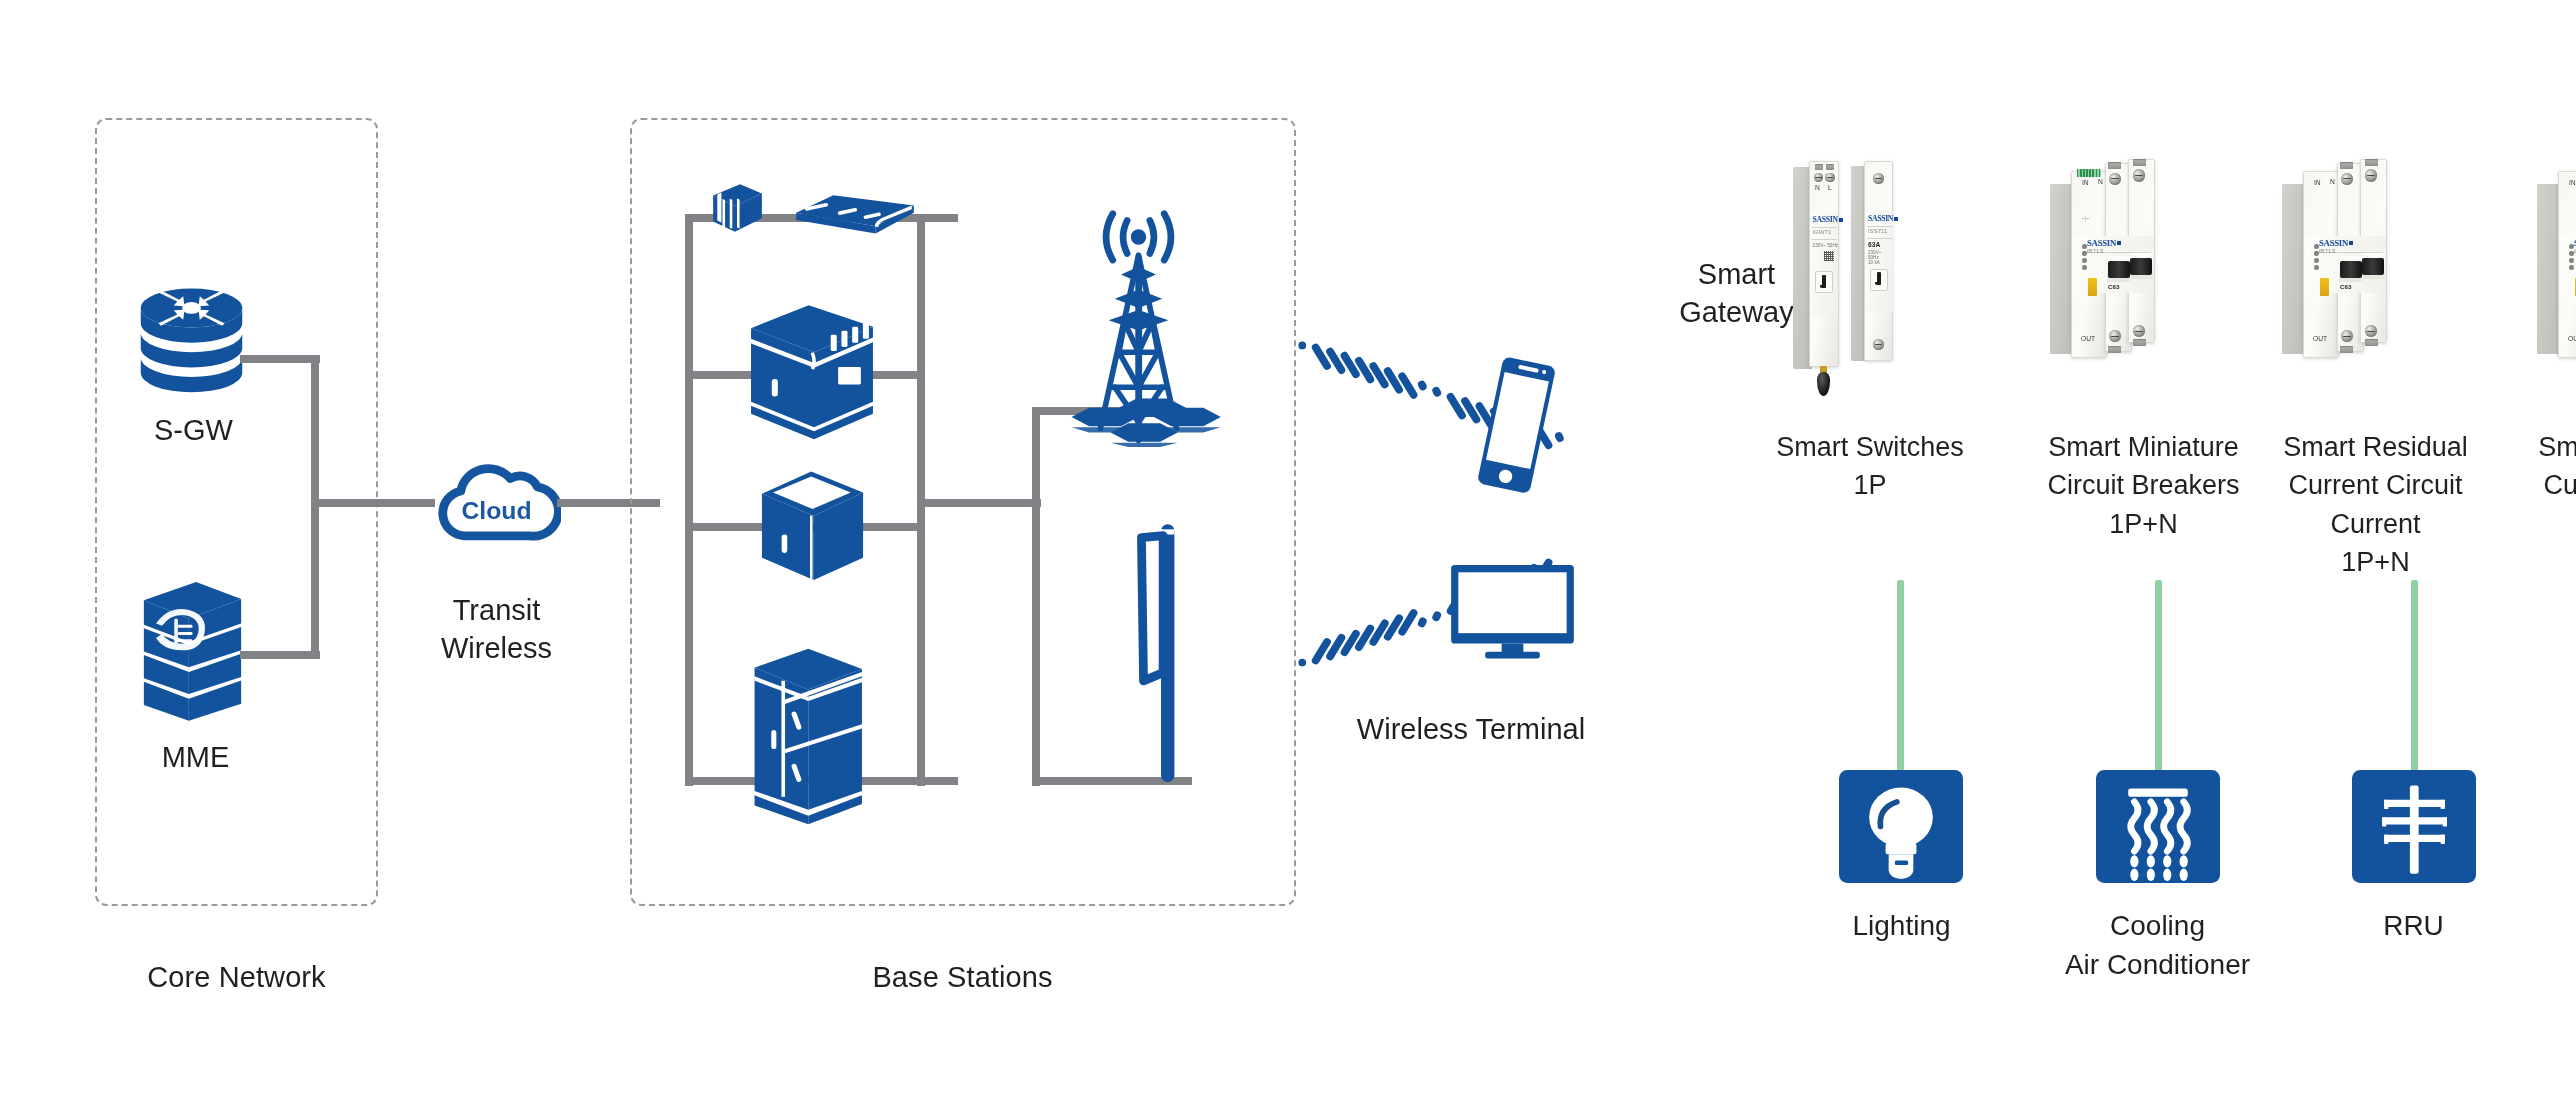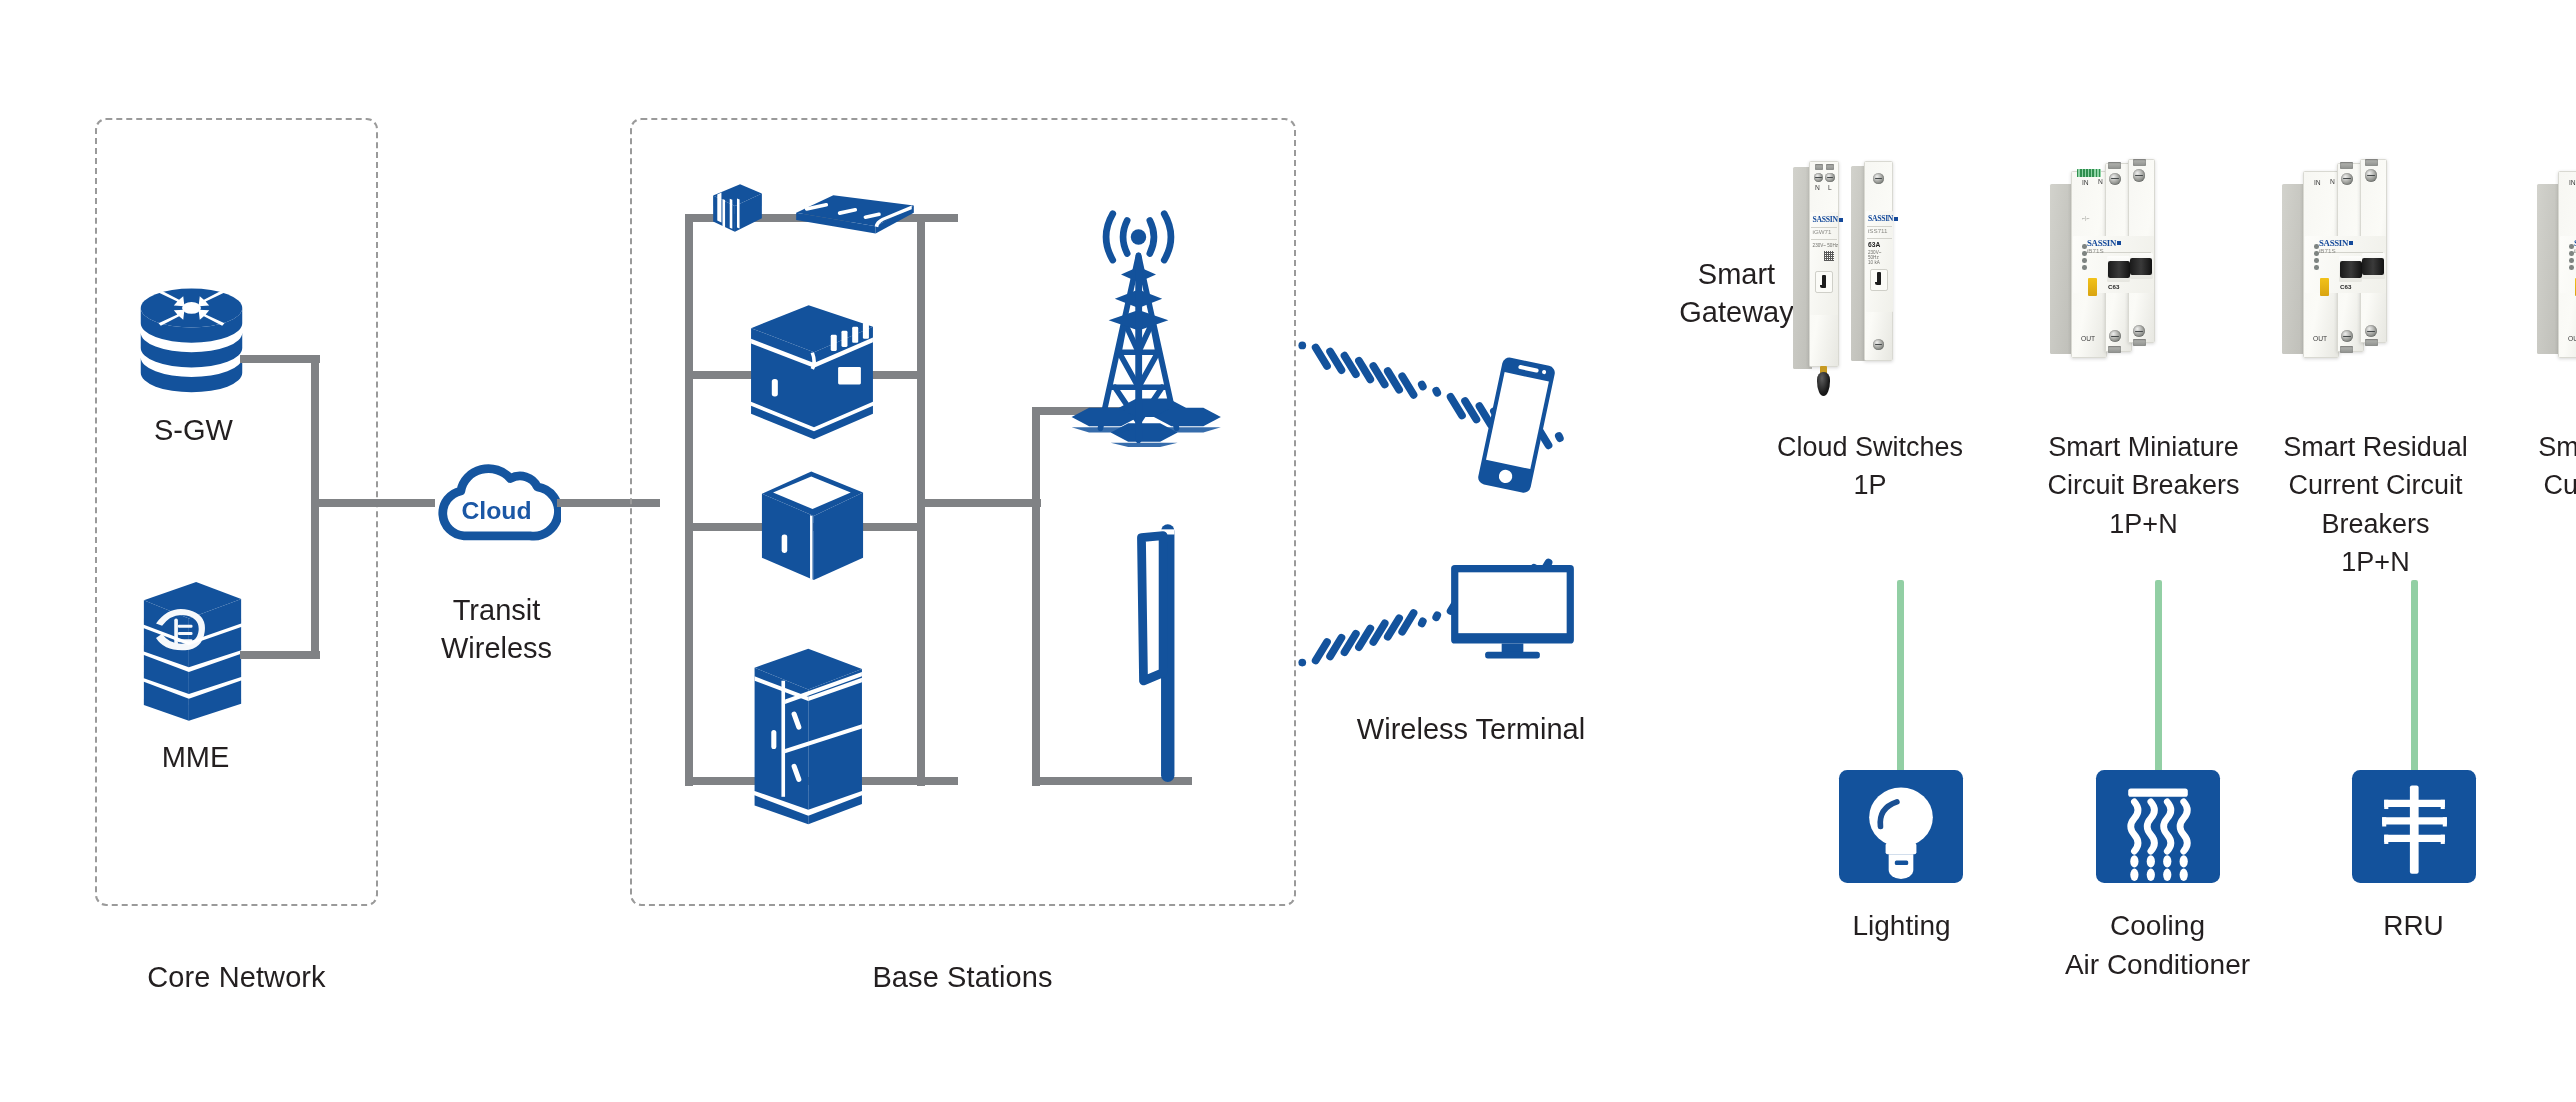--- a/index.html
+++ b/index.html
@@ -546,21 +546,21 @@
     <div class="rating" style="left:75px; top:87px; font-size:6.7px;">63A</div>
     <div class="spec" style="left:75px; top:95px; font-size:4.6px;">230V~</div>
     <div class="spec" style="left:75px; top:100px; font-size:4.6px;">50Hz</div>
     <div class="spec" style="left:75px; top:105px; font-size:4.6px;">10 kA</div>
     <div class="lever-win" style="left:77px; top:114px; width:17.5px; height:21.6px;"></div>
     <div class="lever-j" style="left:84px; top:117px; width:4.1px; height:13.4px;"></div>
     <div class="screw" style="left:80px; top:184px; width:11.3px; height:11.3px;"></div>
   </div>
 
   <div class="prod-caption" style="left:1731px; top:428px; width:278px;">
-    <div>Cloud Switches</div>
+    <div>Smart Switches</div>
     <div>1P</div>
   </div>
 
   <div class="prod-group" style="left:2050px; top:155px; width:165px; height:216px;">
     <div class="mod-side" style="left:0px;  top:29px; width:25px; height:170px;"></div>
     <div class="module" style="left:20.6px; top:15.5px; width:36px; height:187px;"></div>
     <div class="module" style="left:55px; top:8.2px; width:27px; height:189px;"></div>
     <div class="module" style="left:78px; top:4.1px;  width:27px; height:184px;"></div>
     <div class="green-strip" style="left:27px; top:14.4px; width:24px; height:7.2px;"></div>
     <div class="term-slot" style="left:58px; top:7.2px; width:13.4px; height:7.2px;"></div>
@@ -625,21 +625,21 @@
     <div class="term-slot" style="left:58px; top:191px; width:13.4px; height:7.2px;"></div>
     <div class="term-slot" style="left:83px; top:184px; width:13.4px; height:7.2px;"></div>
     <div class="screw" style="left:59px; top:175px; width:12.4px; height:12.4px;"></div>
     <div class="screw" style="left:83px; top:170px; width:12.4px; height:12.4px;"></div>
     <div class="tinylbl" style="left:31px; top:181px; font-size:6.7px;">OUT</div>
   </div>
 
   <div class="prod-caption" style="left:2231px; top:428px; width:289px;">
     <div>Smart Residual</div>
     <div>Current Circuit</div>
-    <div>Breakers</div>
+    <div>Current</div>
     <div>1P+N</div>
   </div>
 
   <div class="prod-group" style="left:2537px; top:155px; width:165px; height:216px;">
     <div class="mod-side" style="left:0px;  top:29px; width:25px; height:170px;"></div>
     <div class="module" style="left:20.6px; top:15.5px; width:36px; height:187px;"></div>
 
     <div class="tinylbl" style="left:32px; top:25px; font-size:6.7px;">IN</div>
 
     <div class="mod-face" style="left:23px; top:81px; width:81px; height:57px;"></div>

